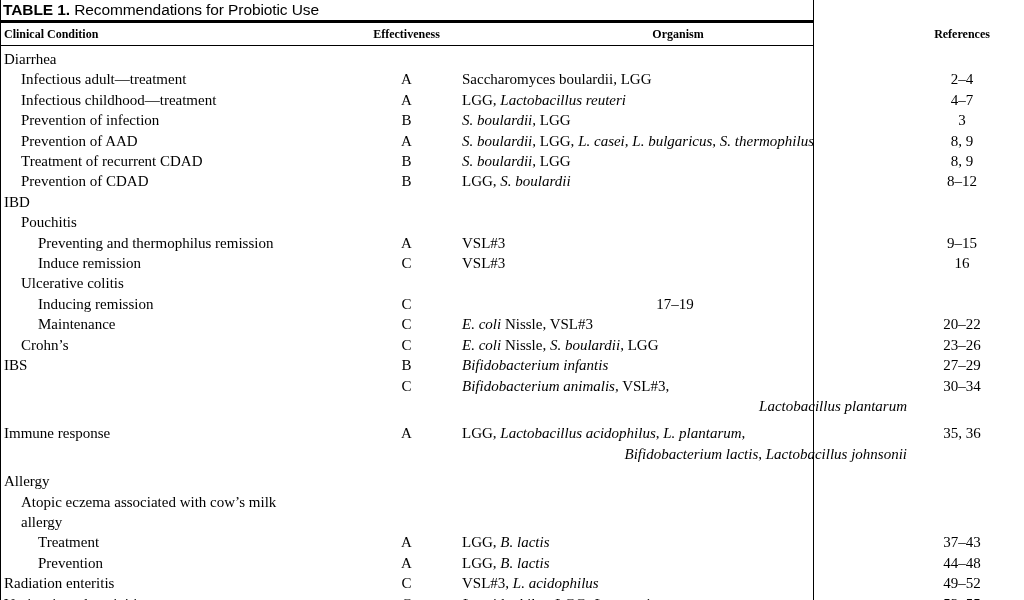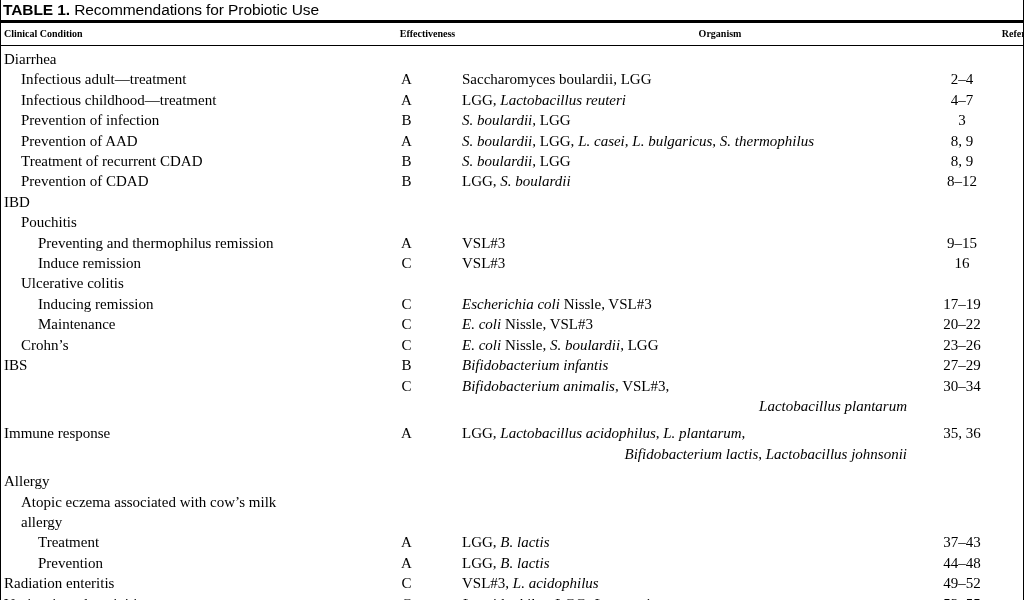--- a/index.html
+++ b/index.html
@@ -10,21 +10,21 @@
   body {
     width: 1024px;
     height: 600px;
     overflow: hidden;
     font-family: "Liberation Serif", "DejaVu Serif", serif;
     color: #000000;
     -webkit-font-smoothing: none;
   }
 
   .table-figure {
-    width: 1024px;
+    width: 814px;
     height: 600px;
     box-sizing: border-box;
     position: relative;
     border-left: 1px solid #000;
     border-right: 1px solid #000;
   }
 
   
   .caption {
     font-family: "Liberation Sans", "DejaVu Sans", sans-serif;
@@ -54,24 +54,23 @@
   }
 
   
   .thead, .row {
     display: grid;
     grid-template-columns: 363px 85px 458px 116px;
     align-items: start;
   }
   .thead {
     font-weight: bold;
-    font-size: 10px;
+    font-size: 12px;
     line-height: 18px;
     padding: 2px 0 2px 0;
-    gap: 21px;
   }
   .th-cond   { padding-left: 3px; text-align: left; }
   .th-eff    { text-align: center; }
   .th-org    { text-align: center; }
   .th-ref    { text-align: center; padding-right: 6px; }
 
   .tbody {
     padding-top: 3px;
   }
   .row {
@@ -199,21 +198,20 @@
       </div>
       <div class="row">
         <div class="c-cond ind1">Ulcerative colitis</div>
         <div class="c-eff"></div>
         <div class="c-org"></div>
         <div class="c-ref"></div>
       </div>
       <div class="row">
         <div class="c-cond ind2">Inducing remission</div>
         <div class="c-eff">C</div>
-        <div class="c-org"><i>Escherichia coli</i> Nissle, VSL#3</div>
         <div class="c-ref">17–19</div>
       </div>
       <div class="row">
         <div class="c-cond ind2">Maintenance</div>
         <div class="c-eff">C</div>
         <div class="c-org"><i>E. coli</i> Nissle, VSL#3</div>
         <div class="c-ref">20–22</div>
       </div>
       <div class="row">
         <div class="c-cond ind1">Crohn’s</div>

